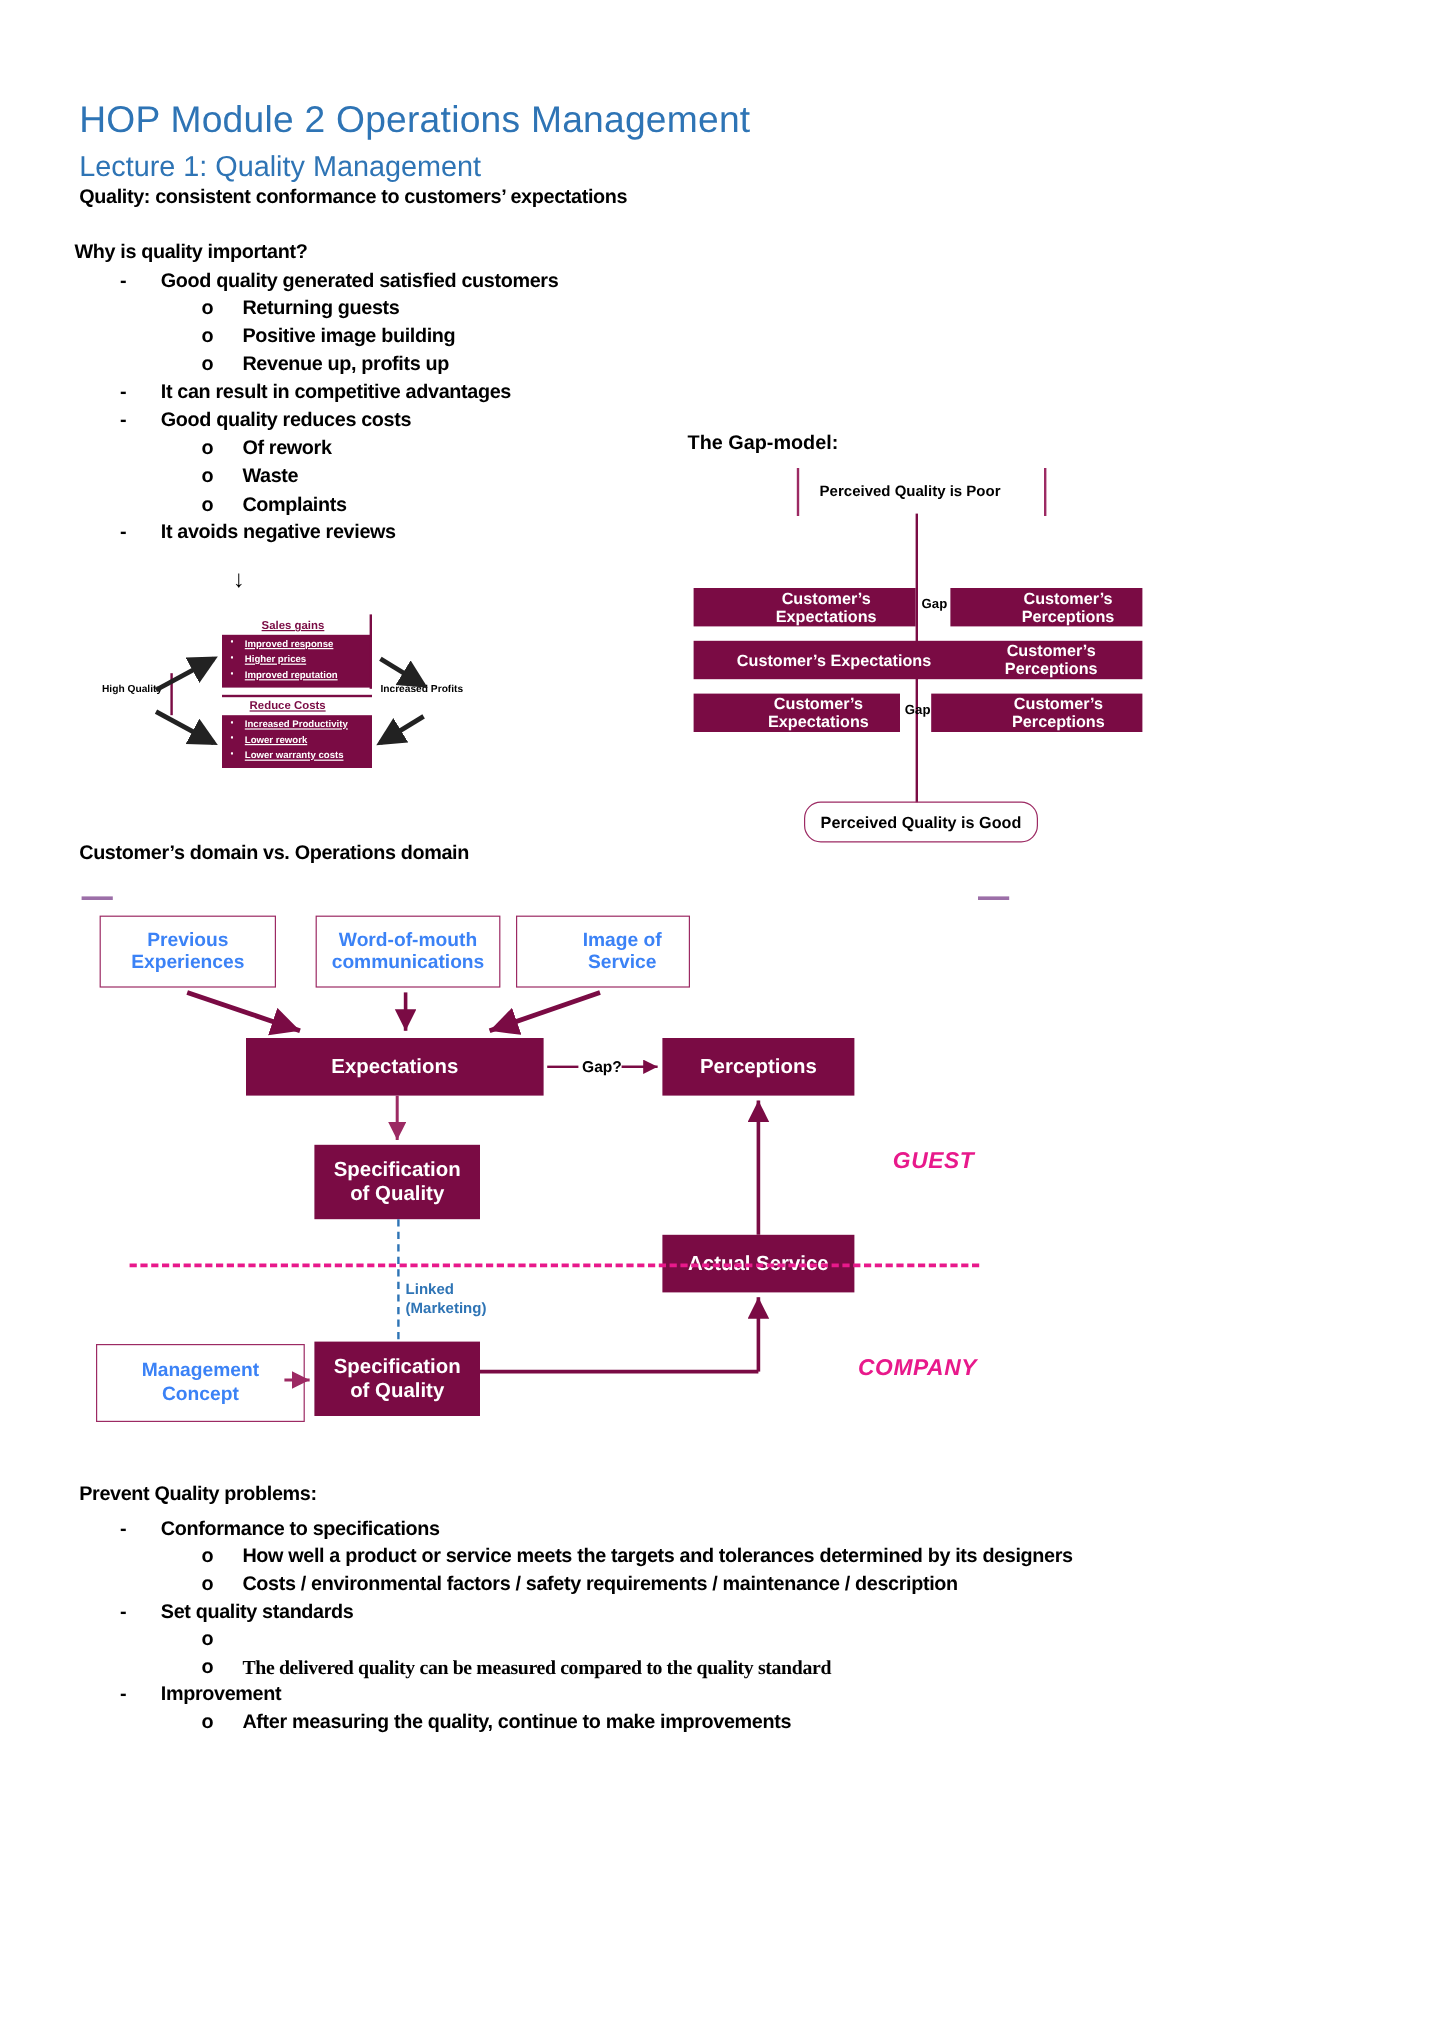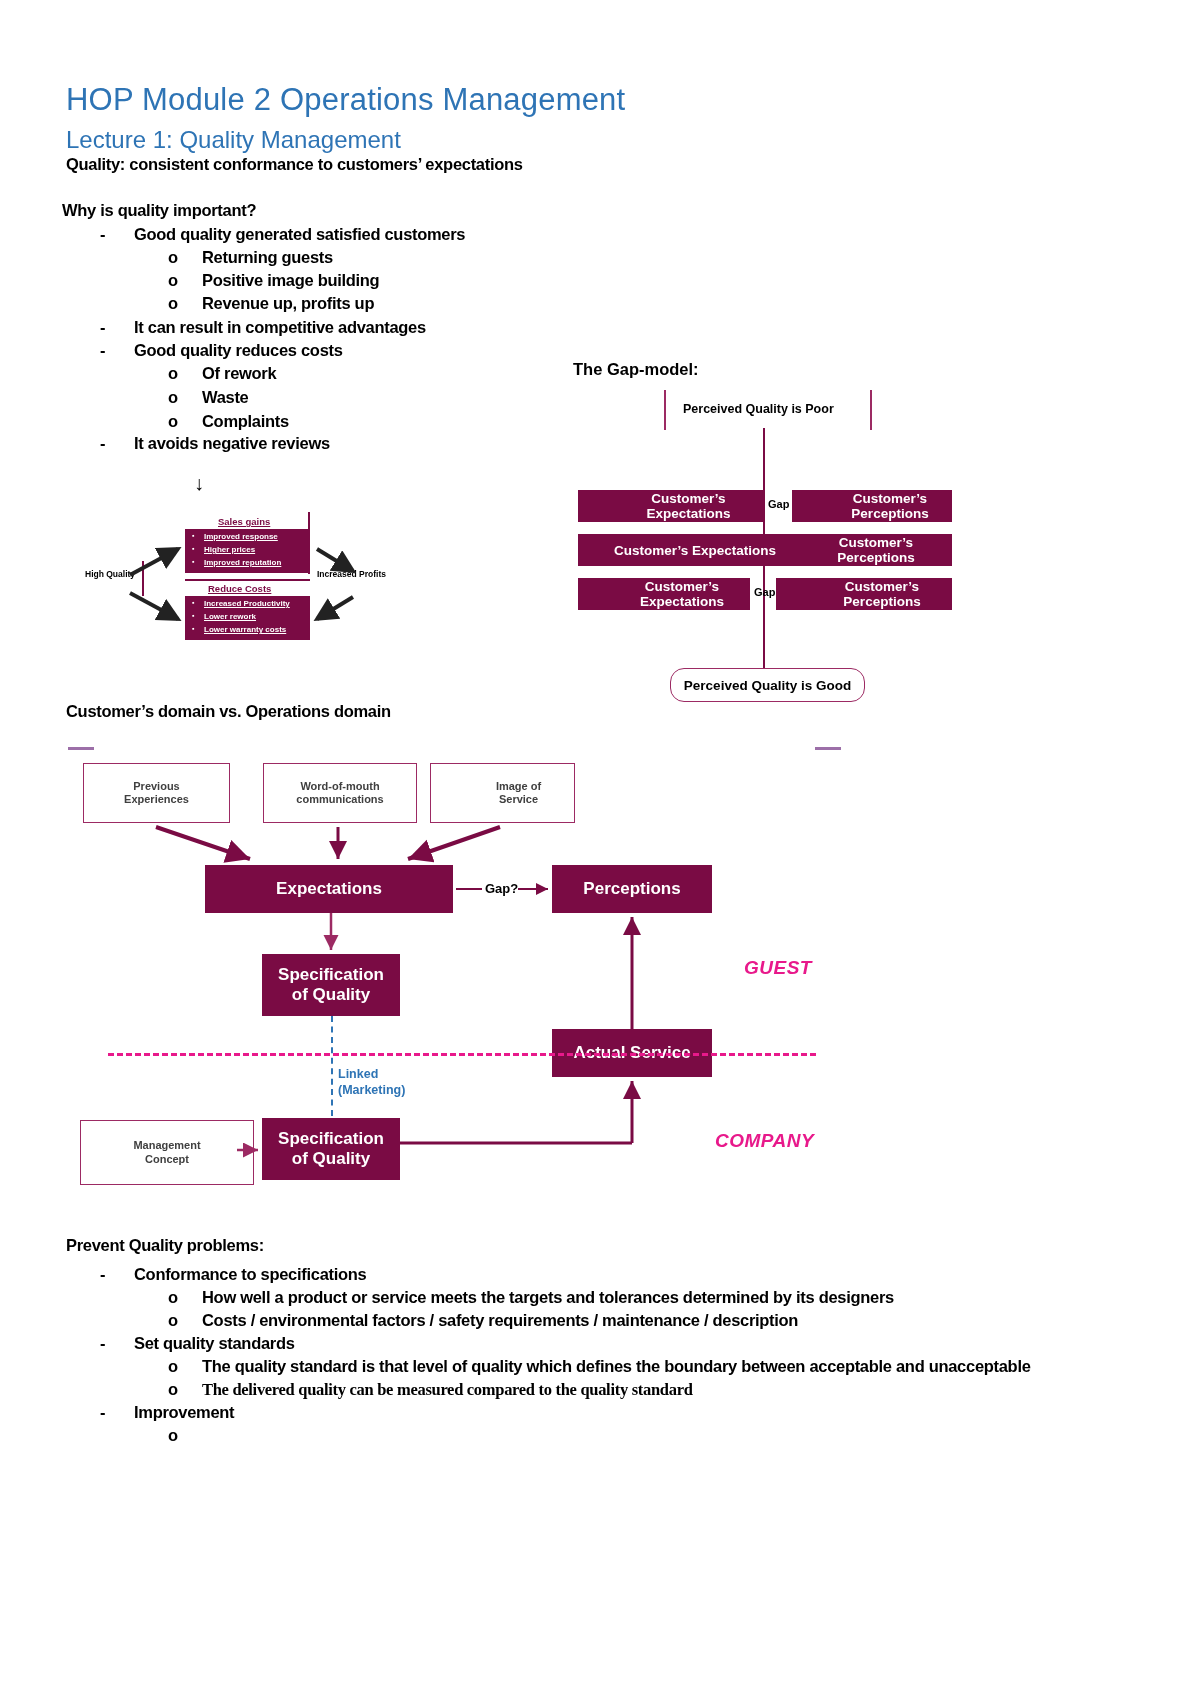--- a/index.html
+++ b/index.html
@@ -49,21 +49,21 @@
     white-space:nowrap;text-decoration:underline;}
   #cycle .bull{position:absolute;color:#fff;font-size:7px;}
 
   
   #flow{position:absolute;left:60px;top:735px;width:1090px;height:490px;}
   #flow .fb{position:absolute;background:#7A0B44;color:#fff;font-weight:bold;
     display:flex;flex-direction:column;align-items:center;justify-content:center;
     text-align:center;font-size:17px;line-height:1.15;box-sizing:border-box;}
   #flow .fo{position:absolute;background:#fff;border:1.4px solid #9C2A63;
     display:flex;flex-direction:column;align-items:center;justify-content:center;
-    text-align:center;font-size:11px;font-weight:bold;color:#404040;line-height:1.2;
+    text-align:center;font-size:16px;font-weight:bold;color:#3b82f6;line-height:1.2;
     box-sizing:border-box;}
   #flow .gaplbl{position:absolute;font-size:13px;font-weight:bold;color:#000;}
   #flow .sideword{position:absolute;font-size:19px;font-weight:bold;
     font-style:italic;color:#E8198B;letter-spacing:.5px;}
   #flow .linked{position:absolute;font-size:12.5px;font-weight:bold;
     color:#2E74B5;line-height:1.25;}
   .dashrow{position:absolute;height:0;border-top:3px dashed #E8198B;}
   .dashv{position:absolute;width:0;border-left:2px dashed #2E74B5;}
   .tick{position:absolute;height:3px;background:#9C6FA8;}
 
@@ -268,23 +268,23 @@
   <div class="olit" style="left:168px;top:1288px;">o</div>
   <div class="txt" style="left:202px;top:1288px;">How well a product or service meets the targets and tolerances determined by its designers</div>
 
   <div class="olit" style="left:168px;top:1311px;">o</div>
   <div class="txt" style="left:202px;top:1311px;">Costs / environmental factors / safety requirements / maintenance / description</div>
 
   <div class="dash" style="left:100px;top:1334px;">-</div>
   <div class="txt" style="left:134px;top:1334px;">Set quality standards</div>
 
   <div class="olit" style="left:168px;top:1357px;">o</div>
-  <div class="txt" style="left:202px;top:1357px;">The quality standard is that level of quality which defines the boundary between acceptable and unacceptable</div>
 
   <div class="olit" style="left:168px;top:1380px;">o</div>
   <div class="txt" style="left:202px;top:1380px;font-family:Liberation Serif, serif;">The delivered quality can be measured compared to the quality standard</div>
 
   <div class="dash" style="left:100px;top:1403px;">-</div>
   <div class="txt" style="left:134px;top:1403px;">Improvement</div>
 
   <div class="olit" style="left:168px;top:1426px;">o</div>
+  <div class="txt" style="left:202px;top:1426px;">After measuring the quality, continue to make improvements</div>
 
 </div>
 
 </body></html>

